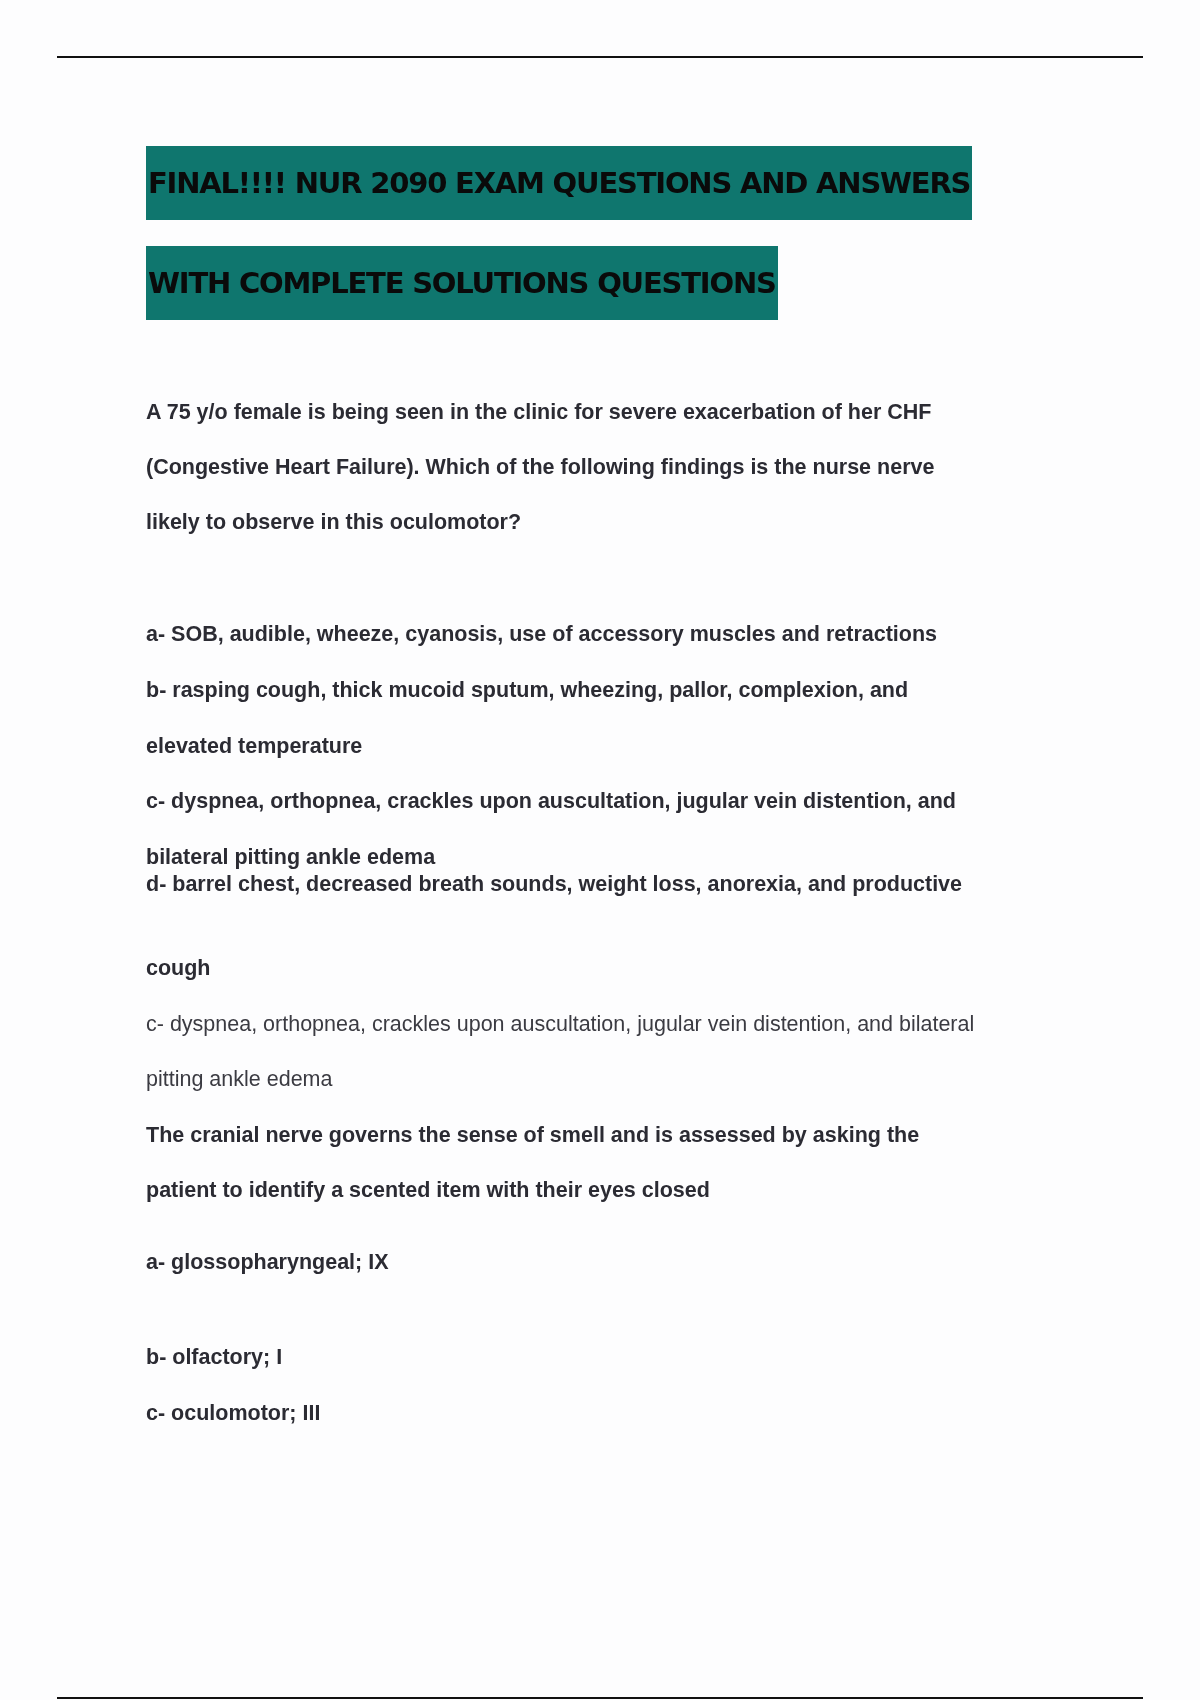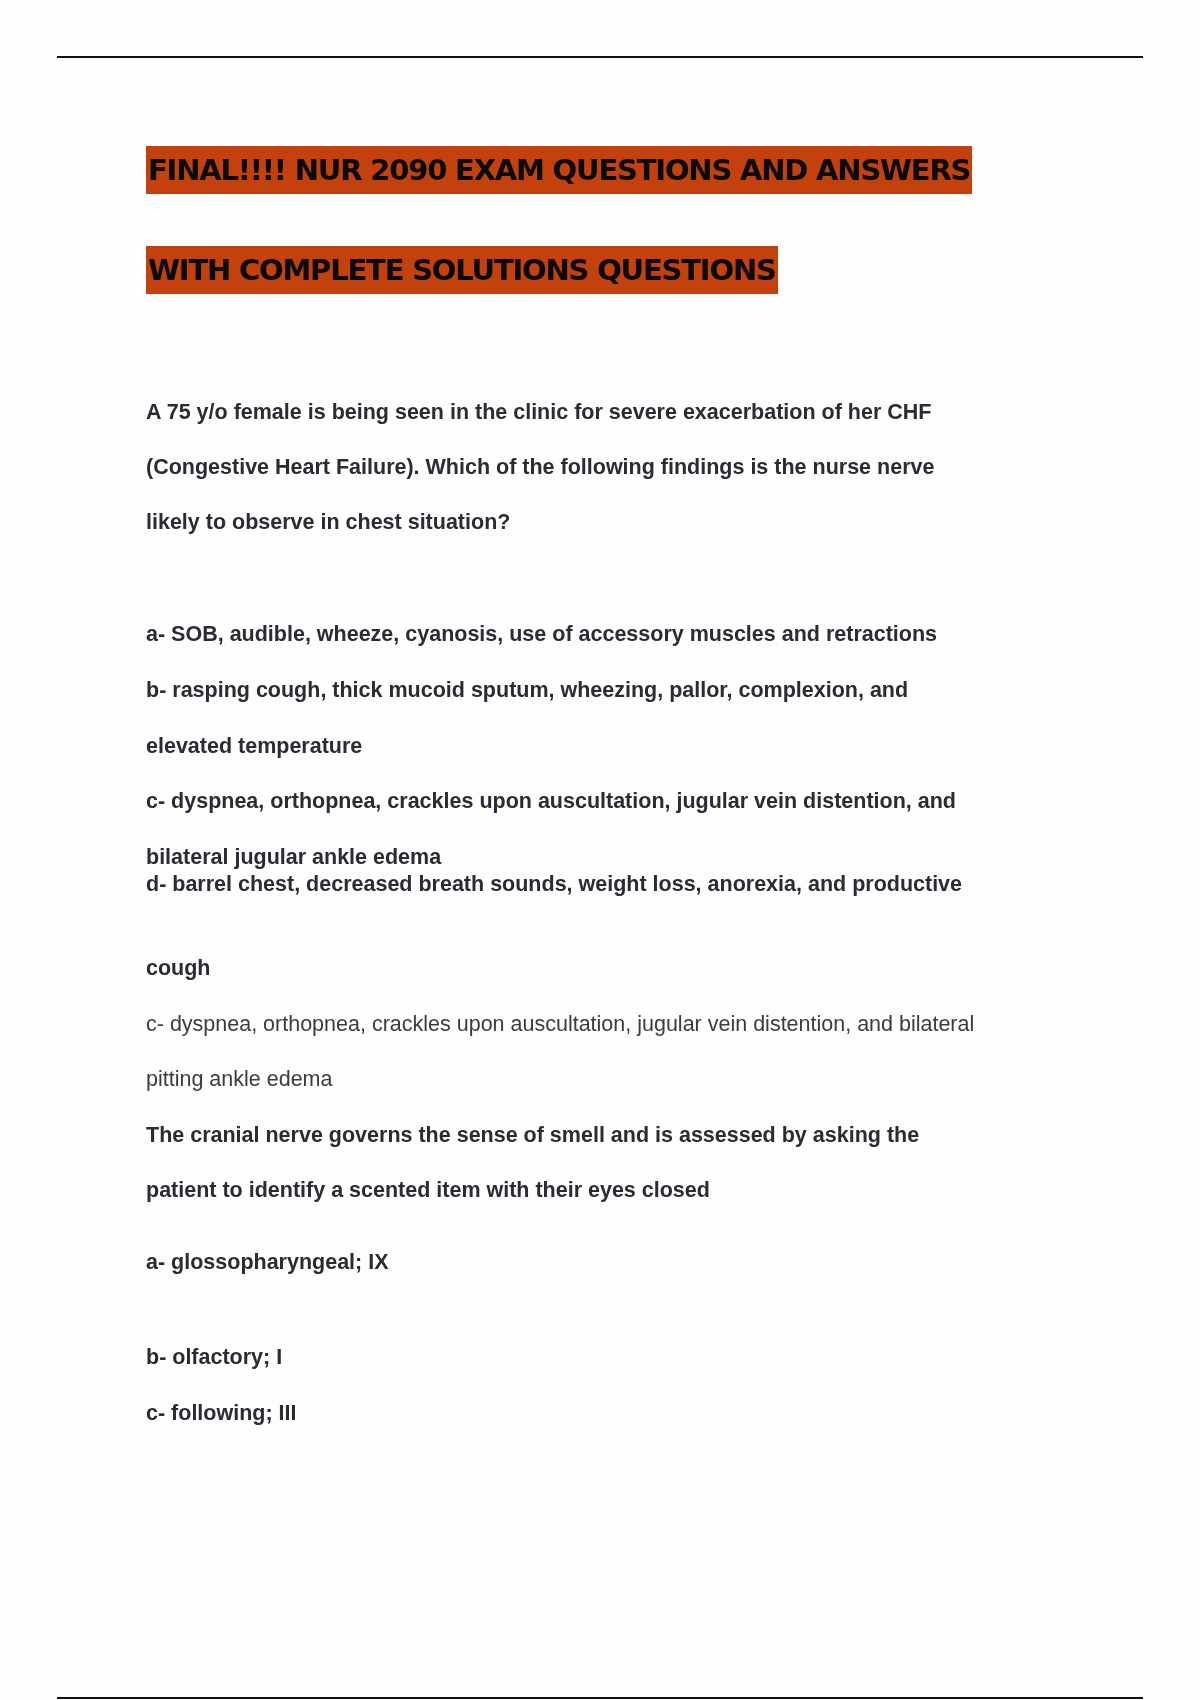--- a/index.html
+++ b/index.html
@@ -6,57 +6,57 @@
   body {
     width: 1200px; height: 1700px; background: #fdfdfe;
     position: relative; overflow: hidden;
     font-family: "Liberation Sans", sans-serif;
   }
   .rule { position: absolute; left: 57px; width: 1086px; height: 2px; background: #111; }
   .rule.top { top: 56px; }
   .rule.bottom { top: 1697px; }
   .title-line {
     position: absolute; left: 146px; height: 48px;
-    background: #c2410c; color: #0a0a0a;
+    background: #0f766e; color: #0a0a0a;
     font-family: "DejaVu Sans", sans-serif; font-weight: bold;
     font-size: 29px; line-height: 48px; letter-spacing: -1.2px;
-    padding: 0 2px; white-space: nowrap;
+    padding: 13px 2px; white-space: nowrap;
   }
   .title-line.l1 { top: 146px; }
   .title-line.l2 { top: 246px; }
   .para {
     position: absolute; left: 146px; color: #2b2b33;
     font-size: 21.5px; white-space: nowrap;
   }
   .bold { font-weight: bold; }
   .normal { font-weight: normal; color: #3b3b42; }
 </style>
 </head>
 <body>
 
 <div class="rule top"></div>
 
 <div class="title-line l1">FINAL!!!! NUR 2090 EXAM QUESTIONS AND ANSWERS</div>
 <div class="title-line l2">WITH COMPLETE SOLUTIONS QUESTIONS</div>
 
 <div class="para bold" style="top:400px">A 75 y/o female is being seen in the clinic for severe exacerbation of her CHF</div>
 <div class="para bold" style="top:455px">(Congestive Heart Failure). Which of the following findings is the nurse nerve</div>
-<div class="para bold" style="top:510px">likely to observe in chest situation?</div>
+<div class="para bold" style="top:510px">likely to observe in this oculomotor?</div>
 
 <div class="para bold" style="top:622px">a- SOB, audible, wheeze, cyanosis, use of accessory muscles and retractions</div>
 <div class="para bold" style="top:678px">b- rasping cough, thick mucoid sputum, wheezing, pallor, complexion, and</div>
 <div class="para bold" style="top:734px">elevated temperature</div>
 <div class="para bold" style="top:789px">c- dyspnea, orthopnea, crackles upon auscultation, jugular vein distention, and</div>
-<div class="para bold" style="top:845px">bilateral jugular ankle edema</div>
+<div class="para bold" style="top:845px">bilateral pitting ankle edema</div>
 <div class="para bold" style="top:872px">d- barrel chest, decreased breath sounds, weight loss, anorexia, and productive</div>
 <div class="para bold" style="top:956px">cough</div>
 
 <div class="para normal" style="top:1012px">c- dyspnea, orthopnea, crackles upon auscultation, jugular vein distention, and bilateral</div>
 <div class="para normal" style="top:1067px">pitting ankle edema</div>
 
 <div class="para bold" style="top:1123px">The cranial nerve governs the sense of smell and is assessed by asking the</div>
 <div class="para bold" style="top:1178px">patient to identify a scented item with their eyes closed</div>
 
 <div class="para bold" style="top:1250px">a- glossopharyngeal; IX</div>
 <div class="para bold" style="top:1345px">b- olfactory; I</div>
-<div class="para bold" style="top:1401px">c- following; III</div>
+<div class="para bold" style="top:1401px">c- oculomotor; III</div>
 
 <div class="rule bottom"></div>
 
 </body></html>

